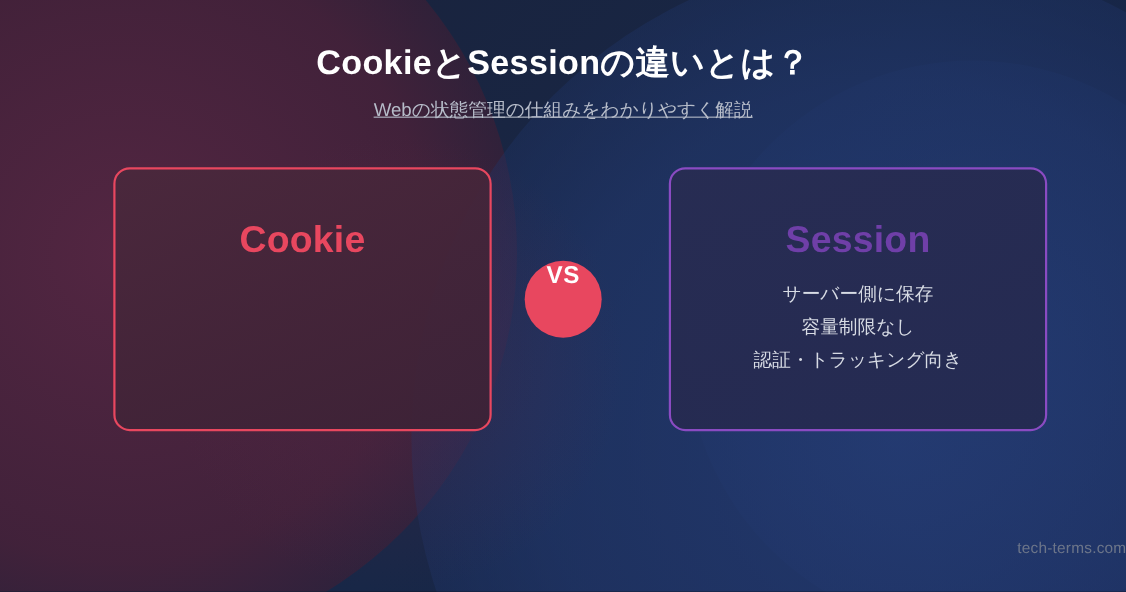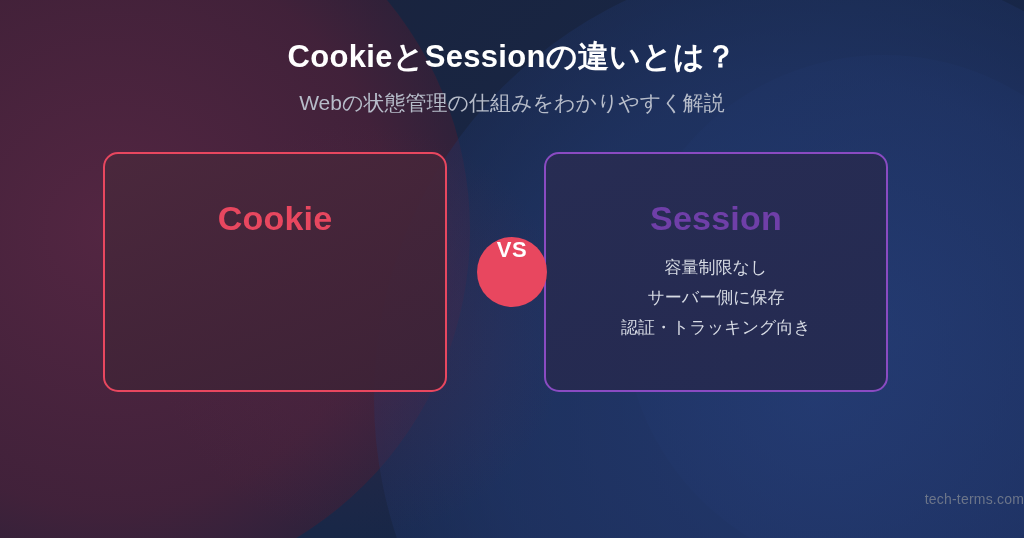--- a/index.html
+++ b/index.html
@@ -80,24 +80,25 @@
     padding-top: 38px;
     font-size: 31px;
     font-weight: bold;
     color: #ffffff;
     letter-spacing: 0.3px;
     line-height: 1.25;
   }
   #page-subtitle {
     margin: 0;
     padding-top: 12px;
-    font-size: 21px;
+    font-size: 17px;
     font-weight: normal;
     color: #b6bcc9;
     line-height: 1.3;
+    text-decoration: underline;
   }
 
   
   .card {
     position: absolute;
     top: 152px;
     width: 344px;
     height: 240px;
     border-radius: 15px;
     border-width: 2px;
@@ -110,21 +111,21 @@
   }
   #card-cookie {
     left: 103px;
     border-color: #e8475f;
     background: linear-gradient(160deg,
                 rgba(74, 40, 60, 0.93) 0%,
                 rgba(66, 36, 56, 0.93) 60%,
                 rgba(60, 34, 54, 0.93) 100%);
   }
   #card-session {
-    left: 544px;
+    left: 608px;
     border-color: #8a4bc2;
     background: linear-gradient(160deg,
                 rgba(40, 44, 82, 0.93) 0%,
                 rgba(38, 42, 80, 0.93) 60%,
                 rgba(36, 42, 80, 0.93) 100%);
   }
   .card-title {
     margin: 0;
     padding-top: 44px;
     font-size: 34px;
@@ -205,22 +206,22 @@
     </ul>
   </div>
 
   <div id="vs-badge">
     <span id="vs-badge-label">VS</span>
   </div>
 
   <div class="card" id="card-session">
     <h2 class="card-title">Session</h2>
     <ul class="card-lines">
+      <li class="card-line">サーバー側に保存</li>
       <li class="card-line">容量制限なし</li>
-      <li class="card-line">サーバー側に保存</li>
       <li class="card-line">認証・トラッキング向き</li>
     </ul>
   </div>
 
   <div id="footer">
     <span id="footer-text">tech-terms.com</span>
   </div>
 
 </div>
 

